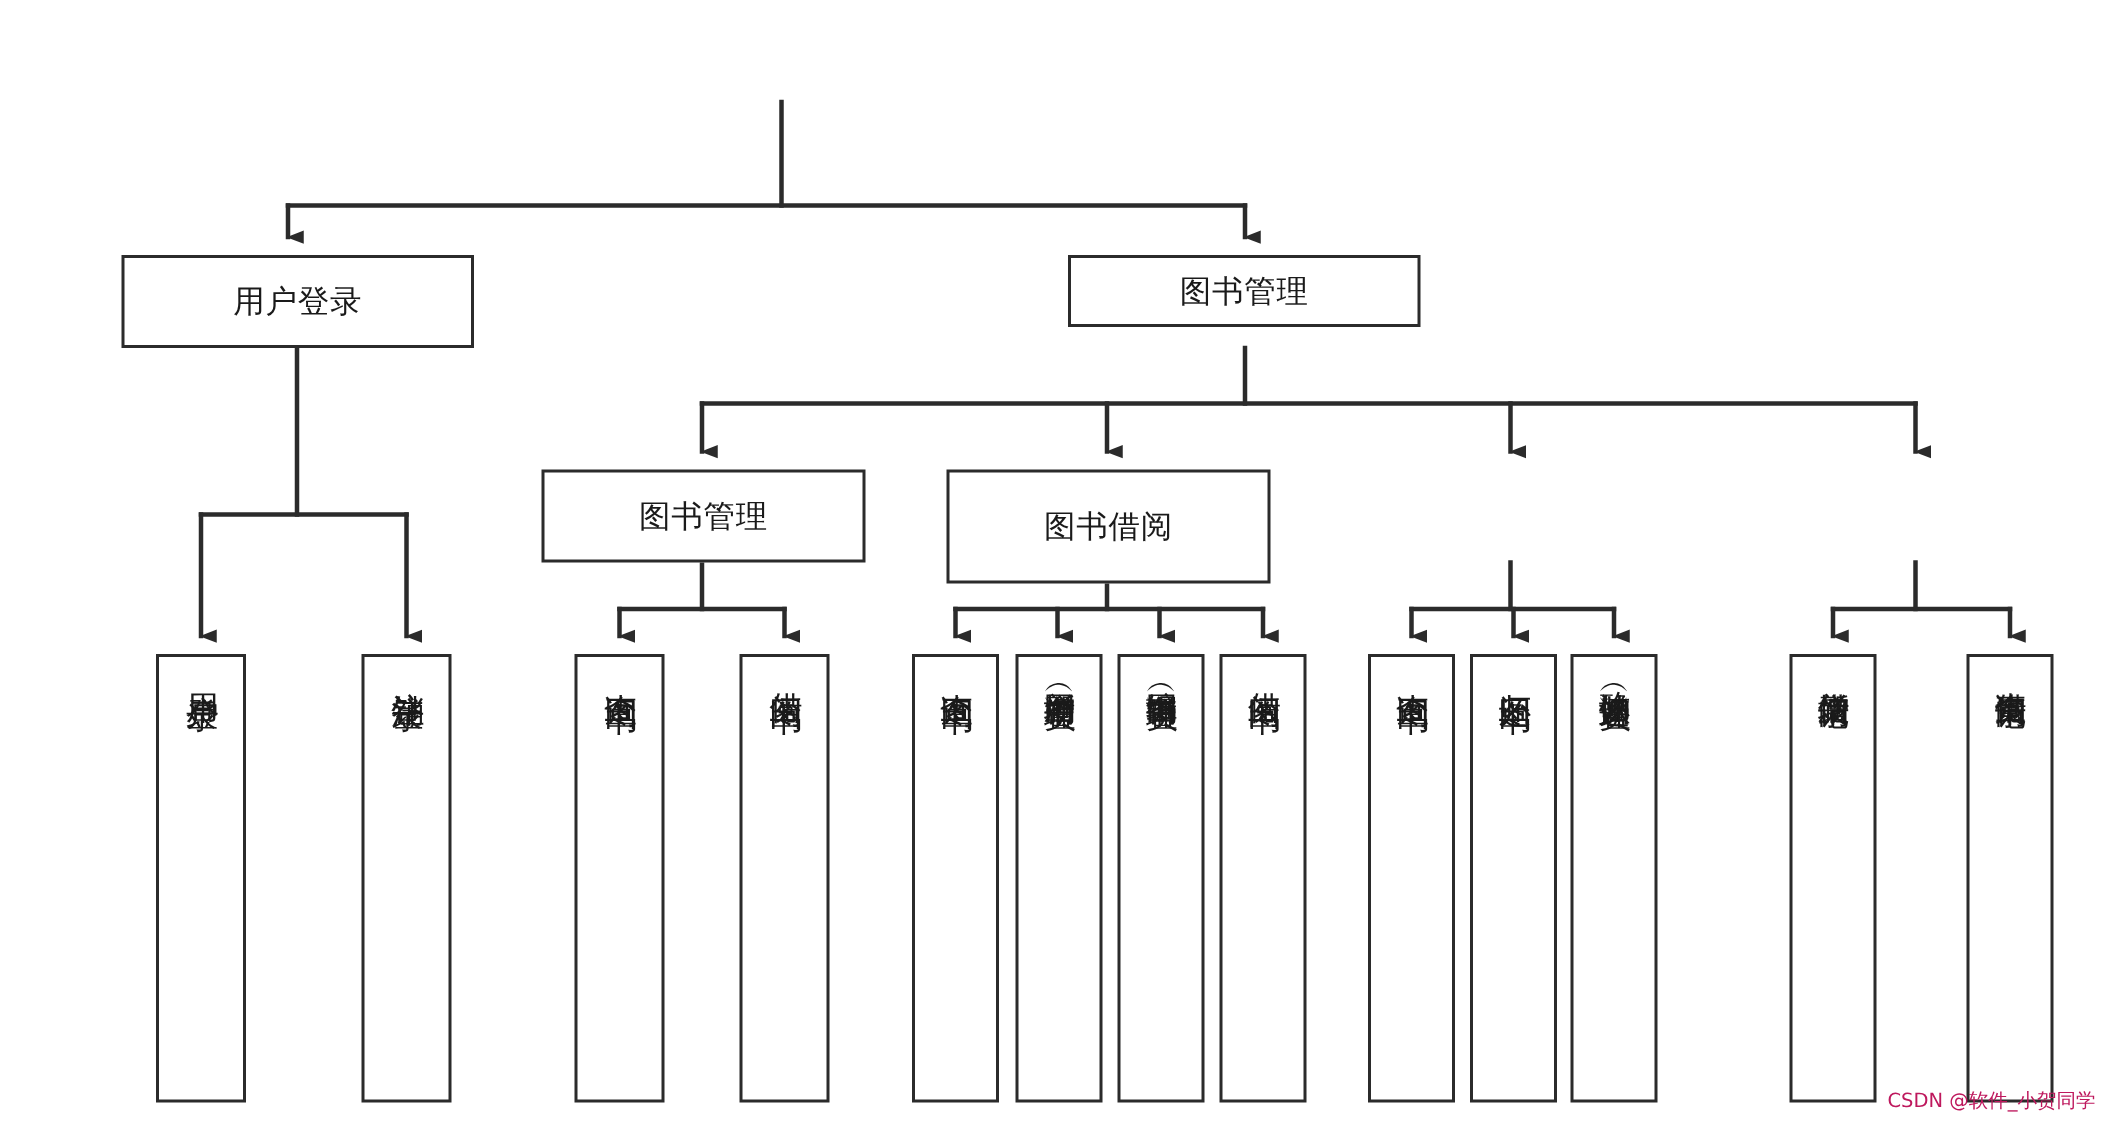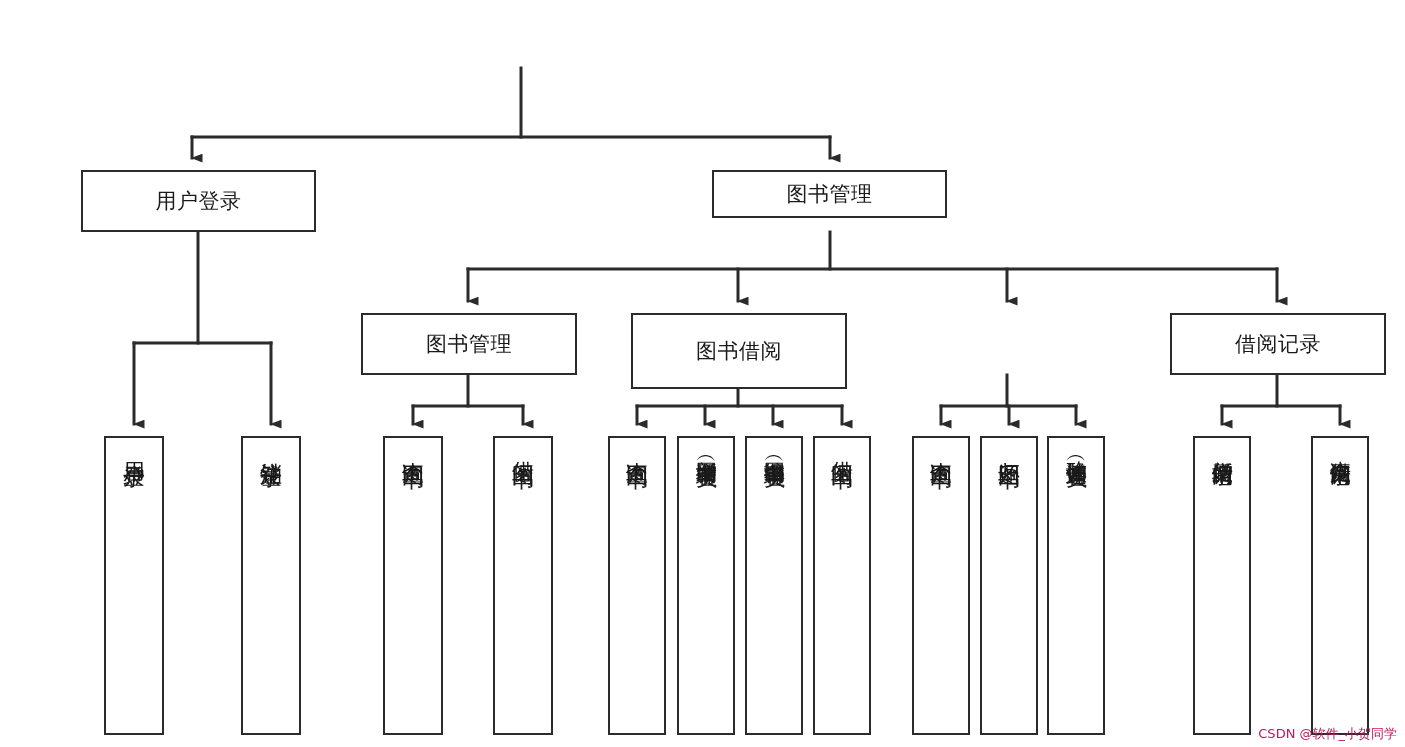--- a/index.html
+++ b/index.html
@@ -142,23 +142,20 @@
   <div class="node horiz" style="left:712px; top:170px; width:235px; height:48px;">
     <span class="node-label">图书管理</span>
   </div>
 
   <div class="node horiz" style="left:361px; top:313px; width:216px; height:62px;">
     <span class="node-label">图书管理</span>
   </div>
   <div class="node horiz" style="left:631px; top:313px; width:216px; height:76px;">
     <span class="node-label">图书借阅</span>
   </div>
-  <div class="node horiz" style="left:1170px; top:313px; width:216px; height:62px;">
-    <span class="node-label">借阅记录</span>
-  </div>
 
   <div class="node vert" style="left:104px; top:436px; width:60px; height:299px;">
     <span class="node-label">用户登录</span>
   </div>
   <div class="node vert" style="left:241px; top:436px; width:60px; height:299px;">
     <span class="node-label">注销登录</span>
   </div>
 
   <div class="node vert" style="left:383px; top:436px; width:60px; height:299px;">
     <span class="node-label">查询图书</span>

